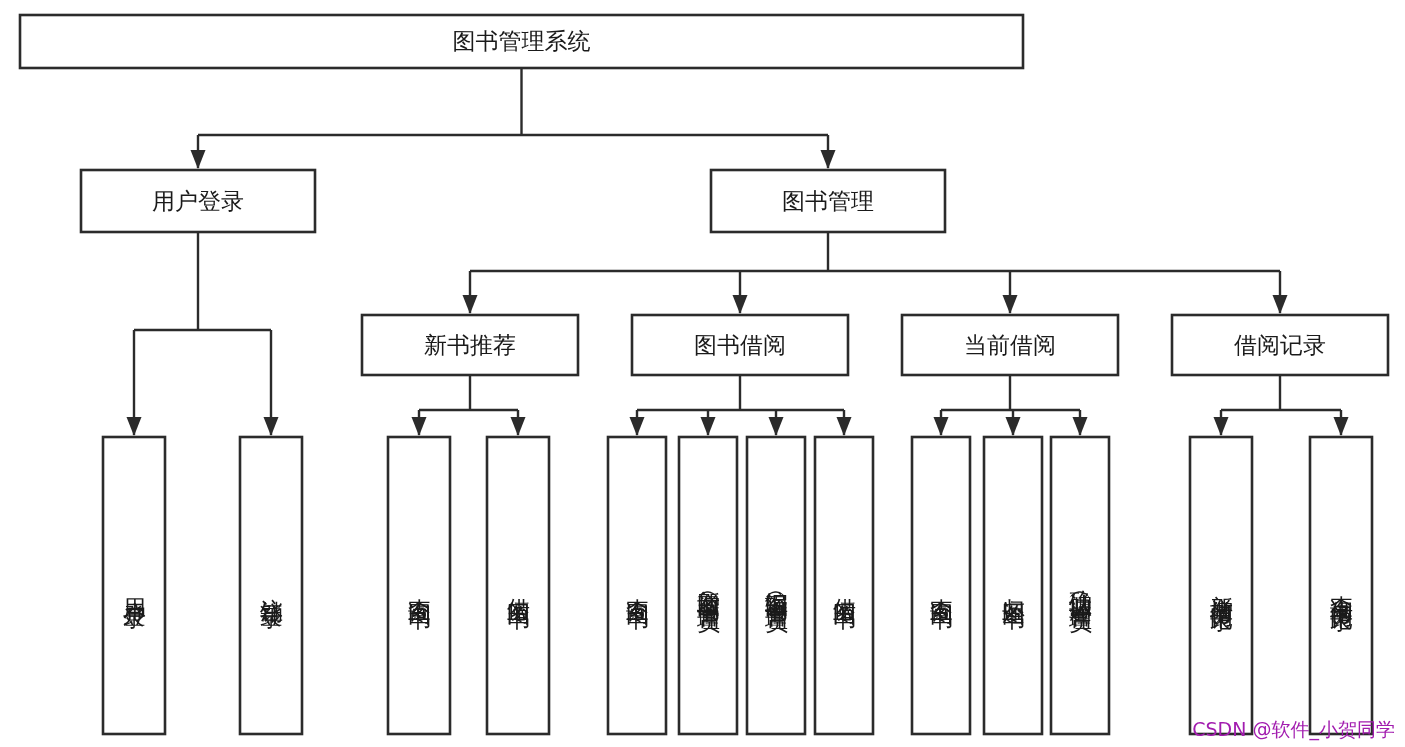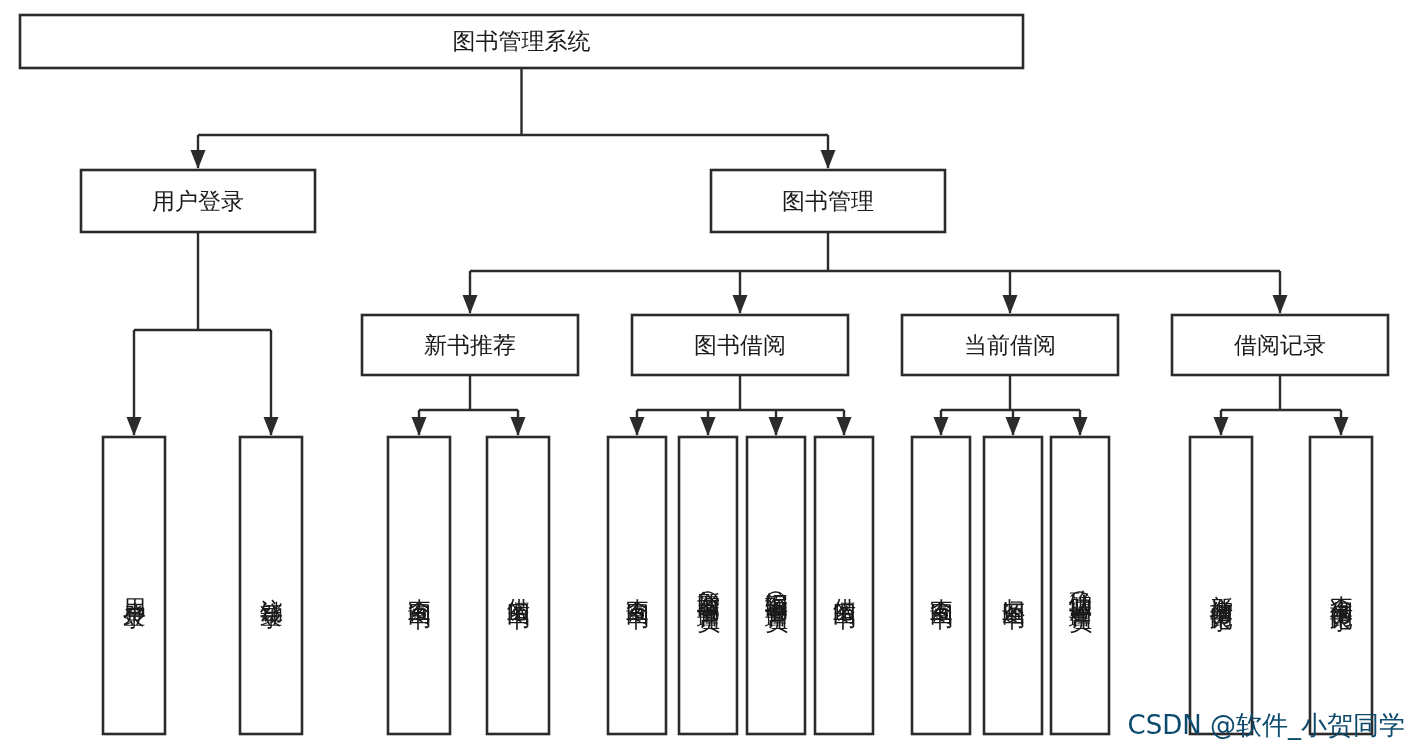--- a/index.html
+++ b/index.html
@@ -63,25 +63,25 @@
     font-family: "DejaVu Sans", "Liberation Sans", sans-serif;
     font-size: 23px;
     line-height: 1.12;
     letter-spacing: 3px;
     color: #1a1a1a;
     white-space: nowrap;
     text-align: center;
   }
   .watermark {
     position: absolute;
-    right: 0;
+    right: 10px;
     bottom: 4px;
     font-family: "DejaVu Sans", "Liberation Sans", sans-serif;
-    font-size: 26px;
-    color: #0c4a6e;
+    font-size: 19px;
+    color: #a21caf;
     white-space: nowrap;
     pointer-events: none;
   }
 </style>
 </head>
 <body>
 
 <div id="diagram-root">
 
   <svg id="flowchart" viewBox="0 0 1405 747">

